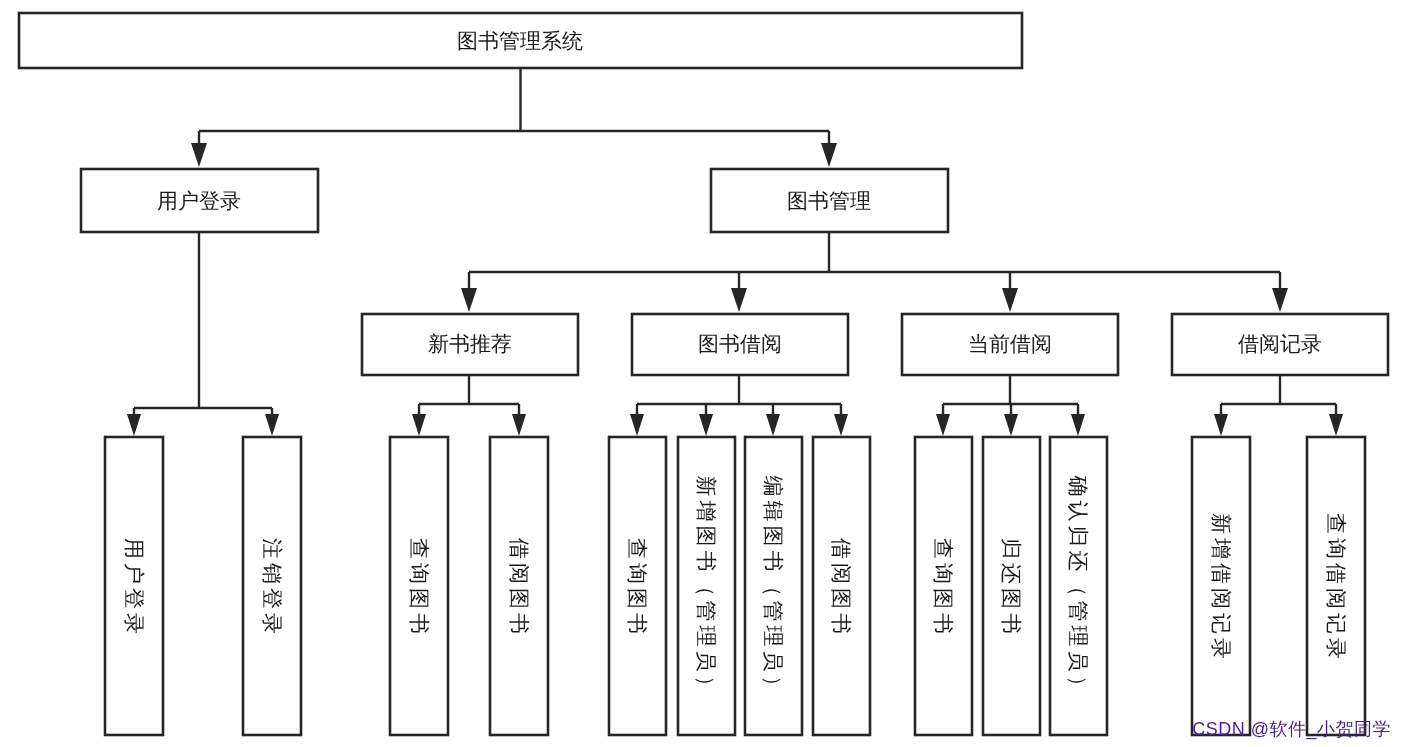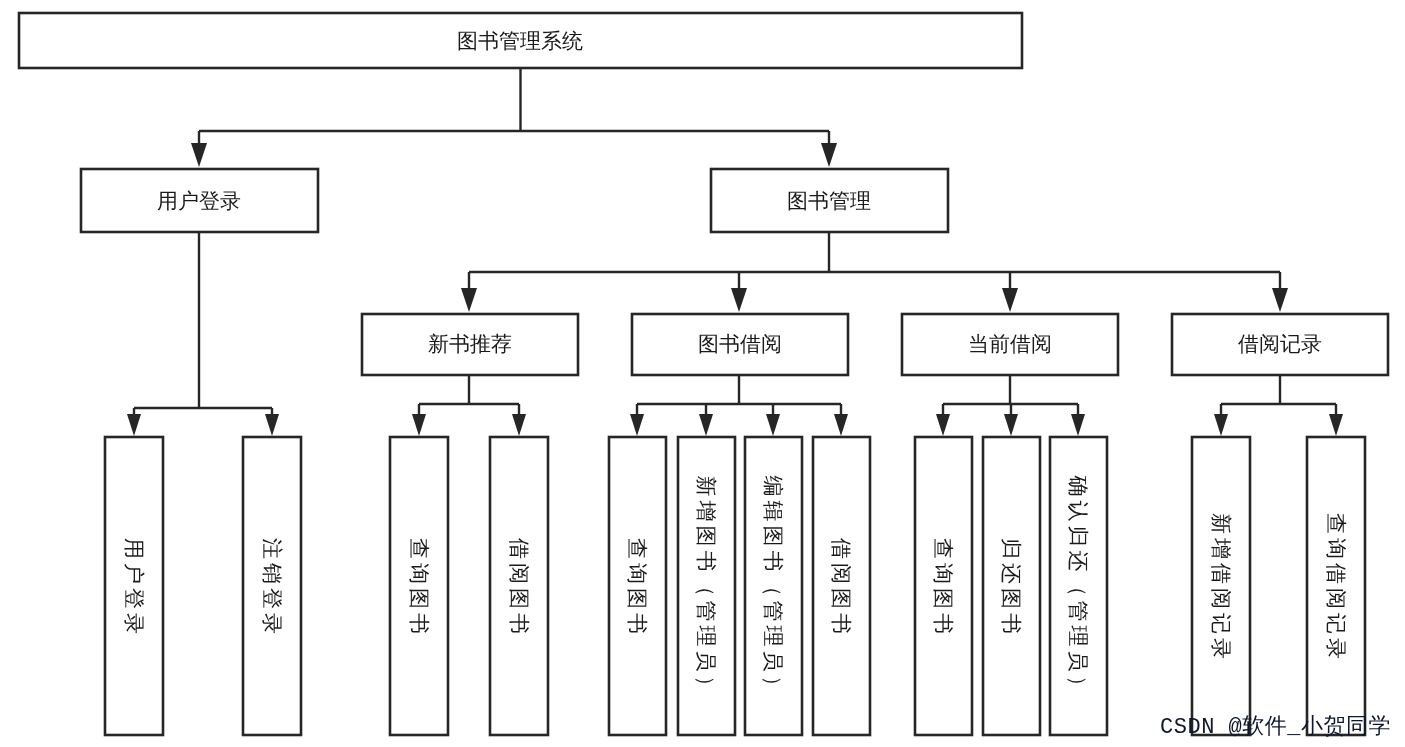--- a/index.html
+++ b/index.html
@@ -51,23 +51,23 @@
   .node-label-vertical {
     fill: #1a1a1a;
     font-family: "Liberation Sans", "DejaVu Sans", sans-serif;
     font-size: 21px;
     text-anchor: middle;
   }
   .watermark-text {
     position: absolute;
     right: 14px;
     bottom: 6px;
-    font-family: Liberation Mono, monospace;
-    font-size: 22px;
-    color: #0f172a;
+    font-family: Liberation Sans, sans-serif;
+    font-size: 18px;
+    color: #4c1d95;
     white-space: nowrap;
     letter-spacing: 0.5px;
     pointer-events: none;
   }
 </style>
 </head>
 <body>
 
 <div id="diagram-root">
 

